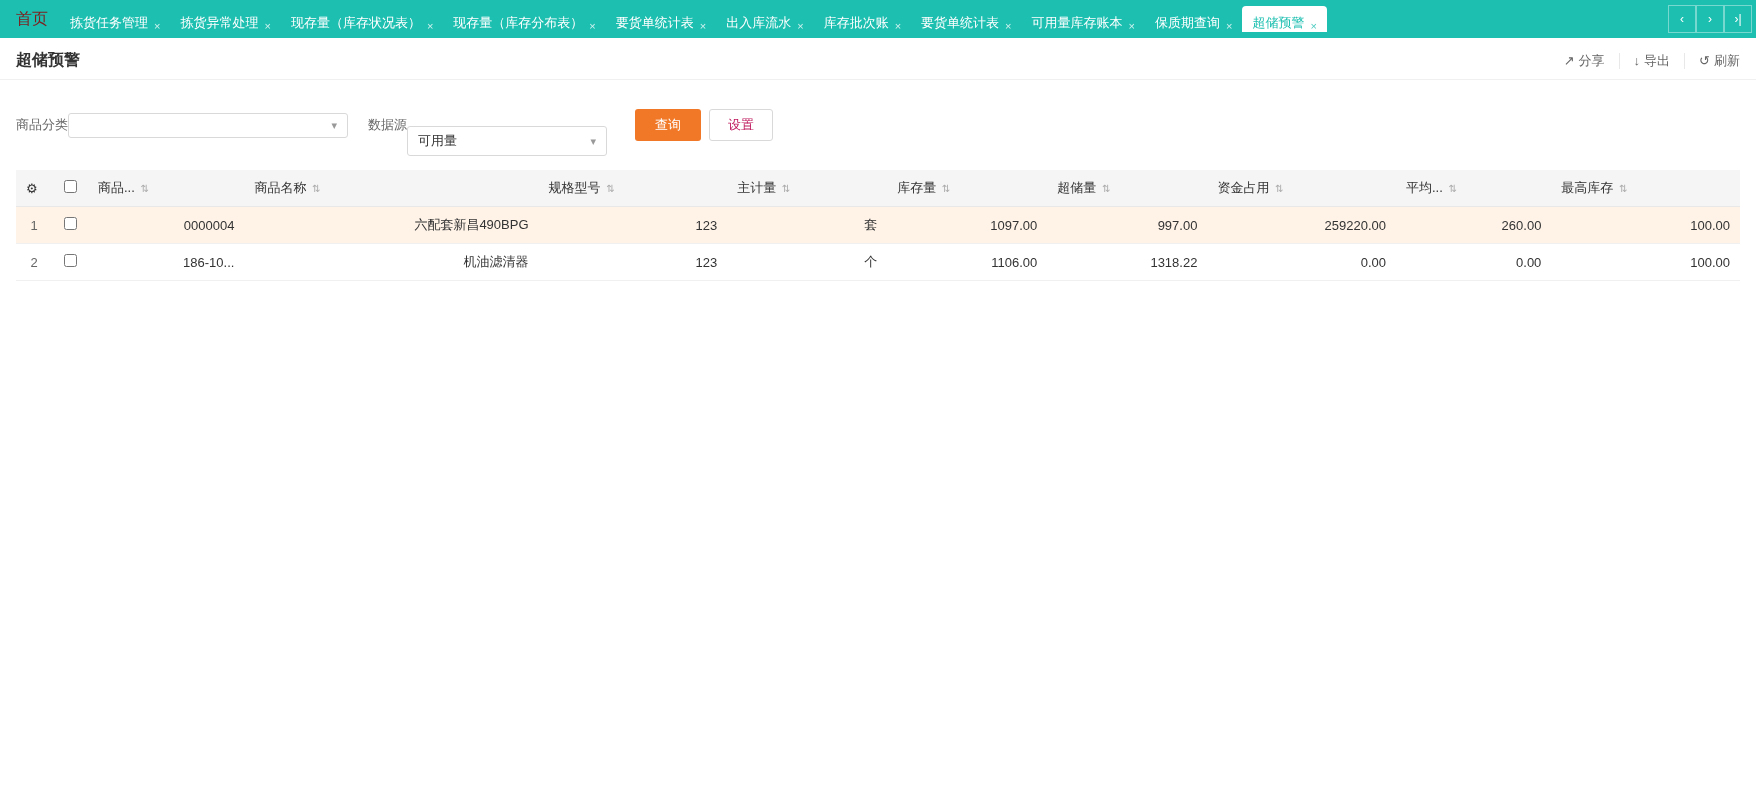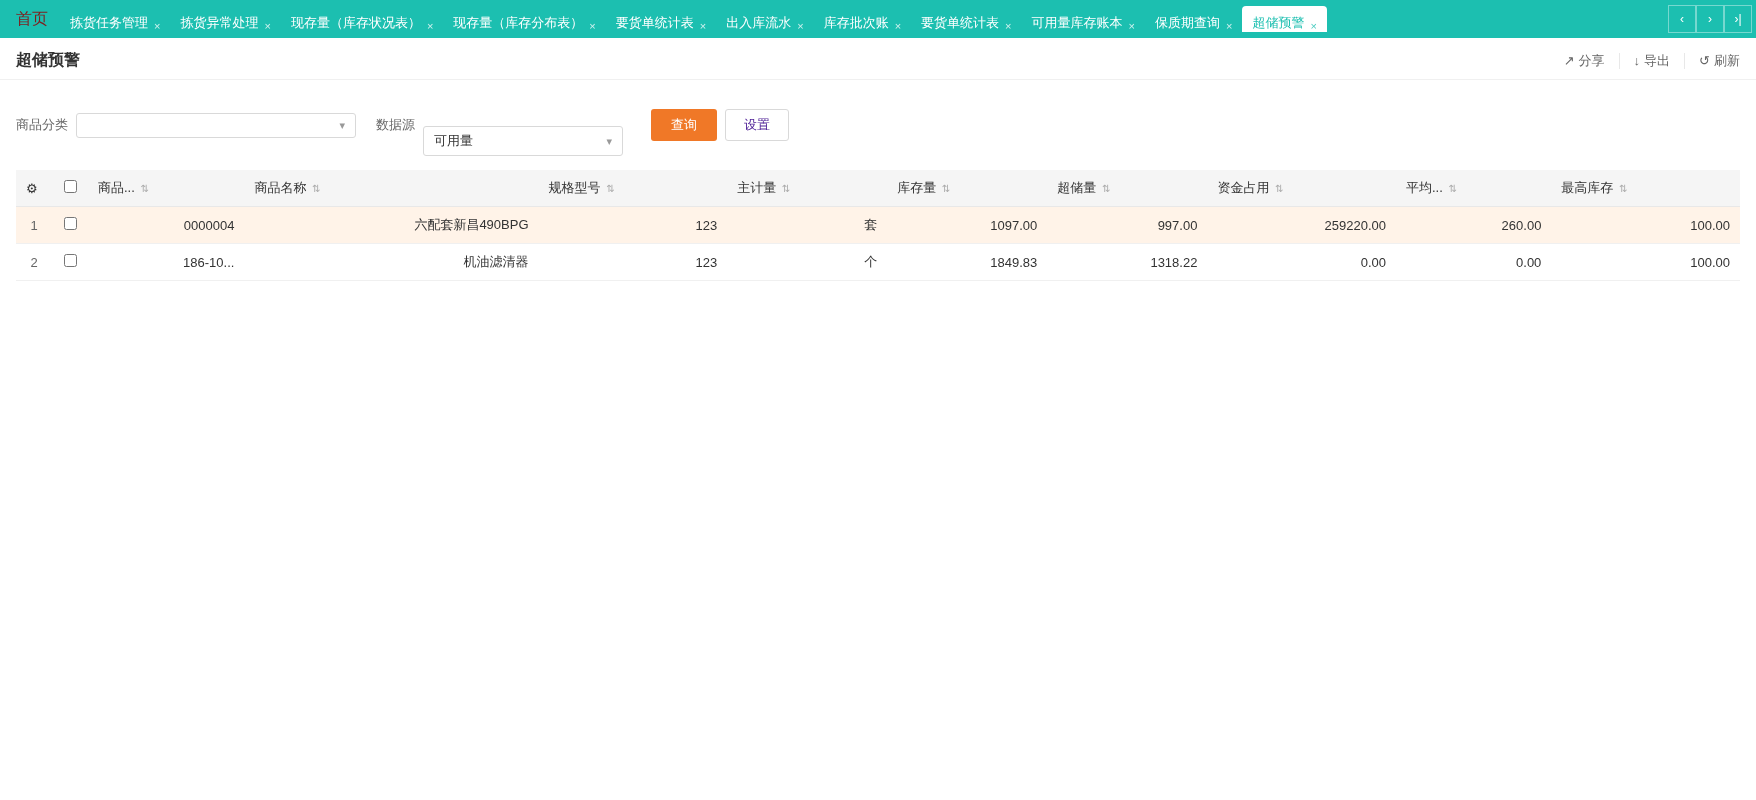--- a/index.html
+++ b/index.html
@@ -88,21 +88,20 @@
     .filter-bar {
       display: flex;
       align-items: center;
       padding: 14px 16px;
       gap: 20px;
       background: #fff;
     }
     .filter-item {
       display: flex;
       align-items: center;
-      gap: 8px;
       text-align: center;
     }
     .filter-label {
       color: #666;
       font-size: 13px;
       white-space: nowrap;
     }
     .filter-select {
       display: flex;
       align-items: center;
@@ -126,21 +125,21 @@
       color: #fff;
       border: none;
       border-radius: 3px;
       padding: 7px 20px;
       cursor: pointer;
       font-size: 13px;
       margin-left: auto;
     }
     .btn-settings {
       background: #fff;
-      color: #4c1d95;
+      color: #be185d;
       border: 1px solid #d9d9d9;
       border-radius: 3px;
       padding: 6px 18px;
       cursor: pointer;
       font-size: 13px;
     }
     .filter-right {
       display: flex;
       gap: 8px;
       margin-left: 8px;
@@ -355,21 +354,21 @@
     <td>260.00</td>
     <td>100.00</td>
   </tr>
         <tr>
     <td class="row-num">2</td>
     <td class="checkbox-col"><input type="checkbox" style=""></td>
     <td>186-10...</td>
     <td>机油滤清器</td>
     <td>123</td>
     <td>个</td>
-    <td>1849.83</td>
+    <td>1106.00</td>
     <td>1318.22</td>
     <td>0.00</td>
     <td>0.00</td>
     <td>100.00</td>
   </tr>
       </tbody>
   </table>
 </div>
 
 </body></html>

